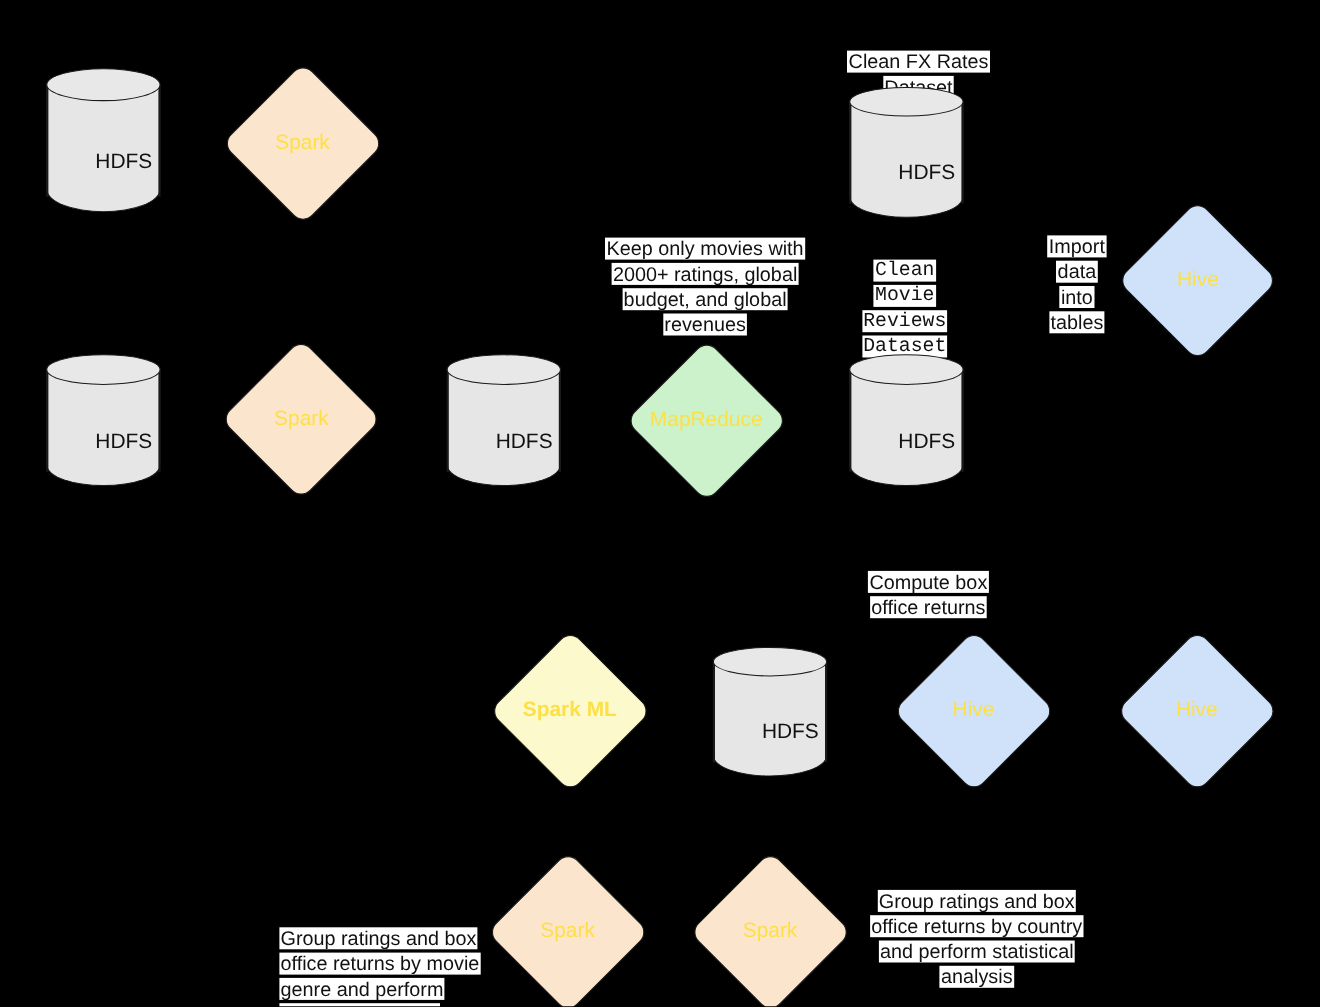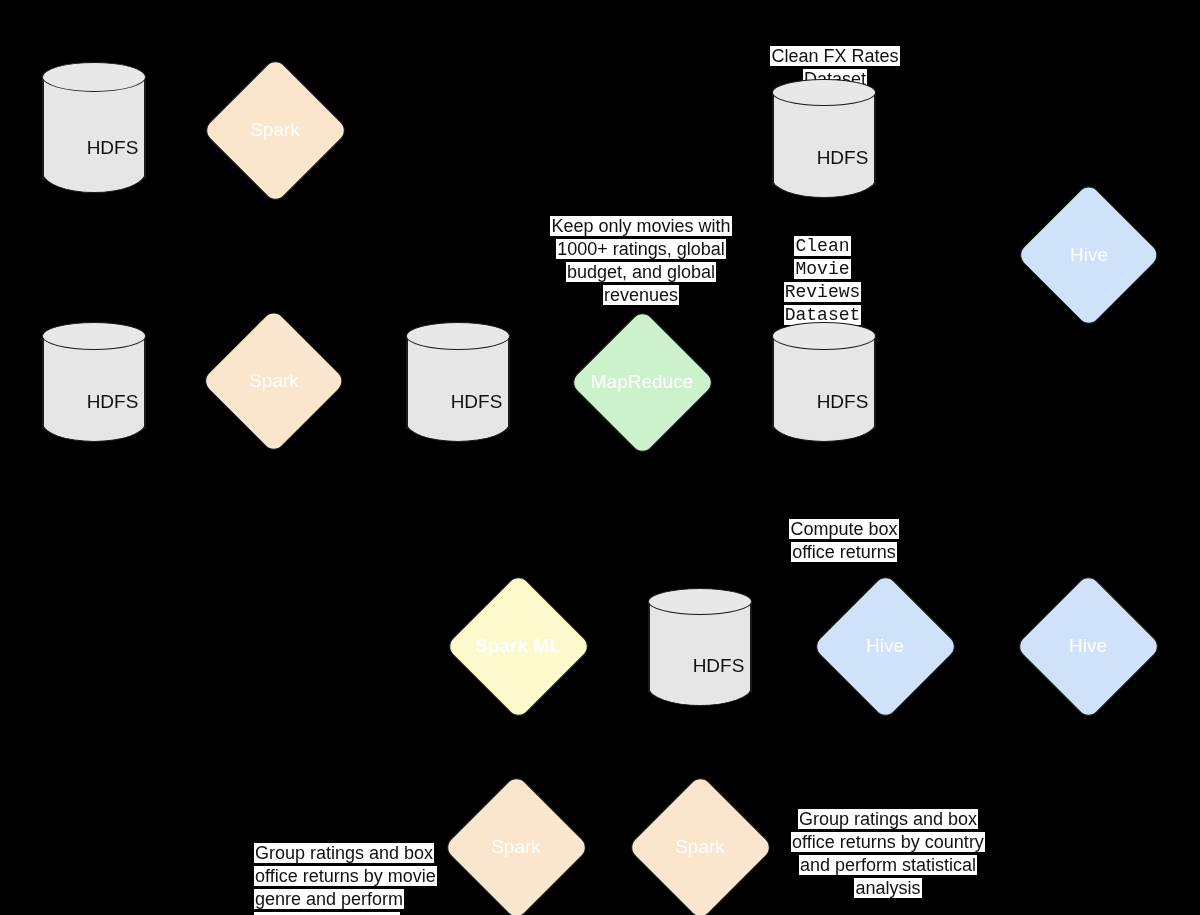--- a/index.html
+++ b/index.html
@@ -87,21 +87,21 @@
     height: 75%;
     border: 1.6px solid #1a1a1a;
     border-radius: 12px;
     transform: rotate(45deg);
     box-sizing: border-box;
   }
   .dia .dia-label {
     position: relative;
     z-index: 2;
     font-size: 19px;
-    color: #ffffff;
+    color: #fde047;
     white-space: nowrap;
     line-height: 1.1;
     text-align: center;
   }
 
   
   .edge-label {
     position: absolute;
     font-size: 18px;
     line-height: 1.27;
@@ -140,27 +140,30 @@
 
   <div class="cyl" style="left:772px; top:79px; width:104px; height:119px;">
     <div class="body"></div>
     <div class="side-l"></div>
     <div class="side-r"></div>
     <div class="top"></div>
     <div class="cyl-label">HDFS</div>
   </div>
 
   <div class="edge-label" style="left:538px; top:215px; width:206px;">
-    <span>Keep only movies with 1000+ ratings, global budget, and global revenues</span>
+    <span>Keep only movies with 2000+ ratings, global budget, and global revenues</span>
   </div>
 
   <div class="edge-label" style="left:765px; top:235px; width:115px;font-family:Liberation Mono, monospace;">
     <span>Clean Movie Reviews Dataset</span>
   </div>
 
+  <div class="edge-label" style="left:945px; top:213px; width:68px;">
+    <span>Import data into tables</span>
+  </div>
 
   <div class="dia" style="left:1020px; top:186px; width:138px; height:138px;">
     <div class="shape" style="background:#cfe2f9;"></div>
     <div class="dia-label">Hive</div>
   </div>
 
   <div class="cyl" style="left:42px; top:322px; width:104px; height:120px;">
     <div class="body"></div>
     <div class="side-l"></div>
     <div class="side-r"></div>

